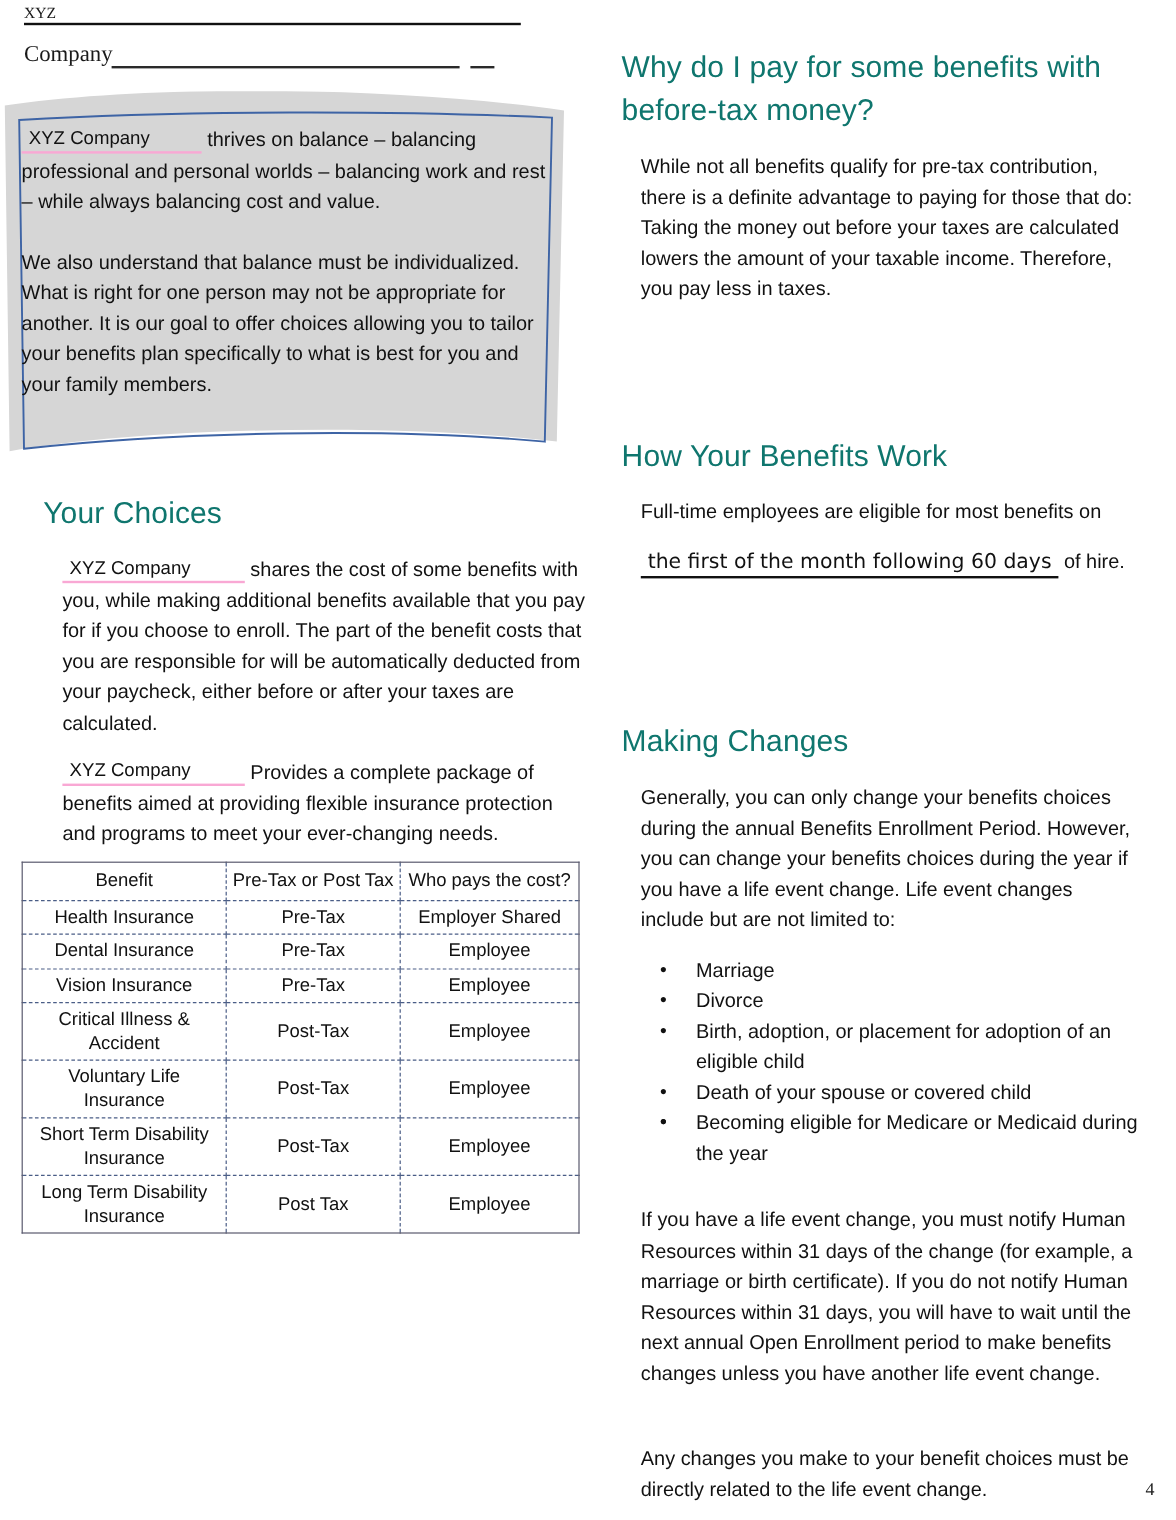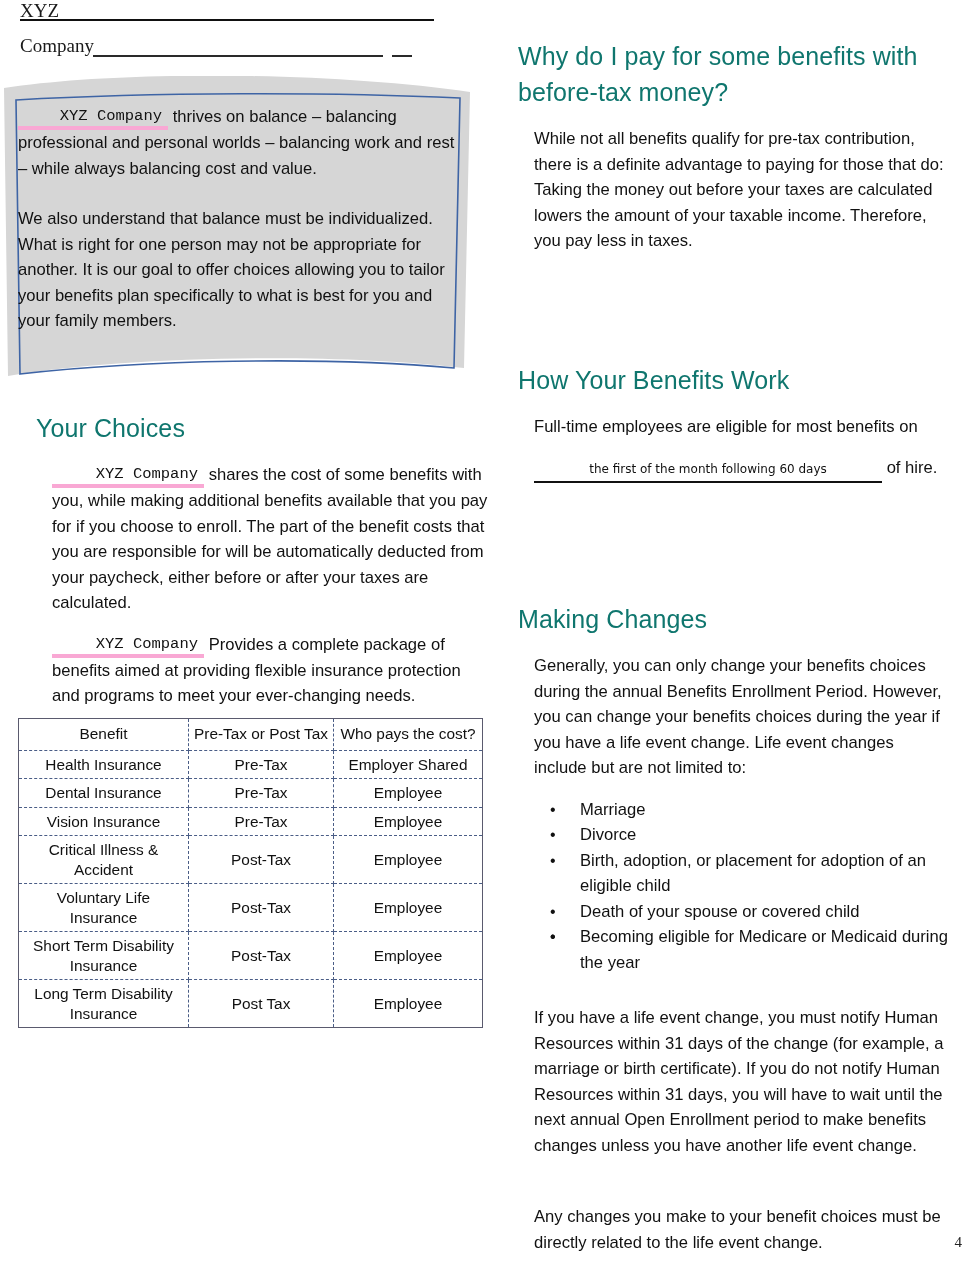--- a/index.html
+++ b/index.html
@@ -19,21 +19,21 @@
     overflow: hidden;
   }
 
   
   .hdr-xyz {
     position: absolute;
     left: 20px;
     top: 0px;
     width: 420px;
     font-family: "Liberation Serif", serif;
-    font-size: 19px;
+    font-size: 13px;
     line-height: 22px;
     color: #1a1a1a;
     white-space: nowrap;
   }
   .hdr-xyz .rule {
     position: absolute;
     left: 0px;
     top: 19px;
     width: 414px;
     height: 2px;
@@ -88,23 +88,23 @@
     font-size: 16.6px;
     line-height: 25.5px;
     color: #111;
   }
   .callout-text p { margin: 0; }
   .callout-text .gap { height: 25px; }
 
   
   .blank {
     display: inline-block;
-    border-bottom: 4px solid #f9a8d4;
-    text-align: right;
-    font-family: Liberation Mono, monospace;
+    border-bottom: 2px solid #f9a8d4;
+    text-align: left;
+    font-family: Liberation Sans, sans-serif;
     font-size: 15.5px;
     line-height: 18px;
     vertical-align: 2px;
     padding: 0 6px 1px 6px;
     color: #111;
   }
 
   
   .col-left {
     position: absolute;
@@ -138,21 +138,21 @@
   .spacer-lg { height: 92px; }
   .spacer-xl { height: 102px; }
 
   
   .blank-line {
     display: inline-block;
     border-bottom: 2px solid #111;
     width: 348px;
     text-align: center;
     font-family: "DejaVu Sans", sans-serif;
-    font-size: 12px;
+    font-size: 17px;
     line-height: 21px;
     padding-bottom: 1px;
     color: #111;
   }
 
   
   .benefit-table {
     position: absolute;
     left: 18px;
     top: 718px;

